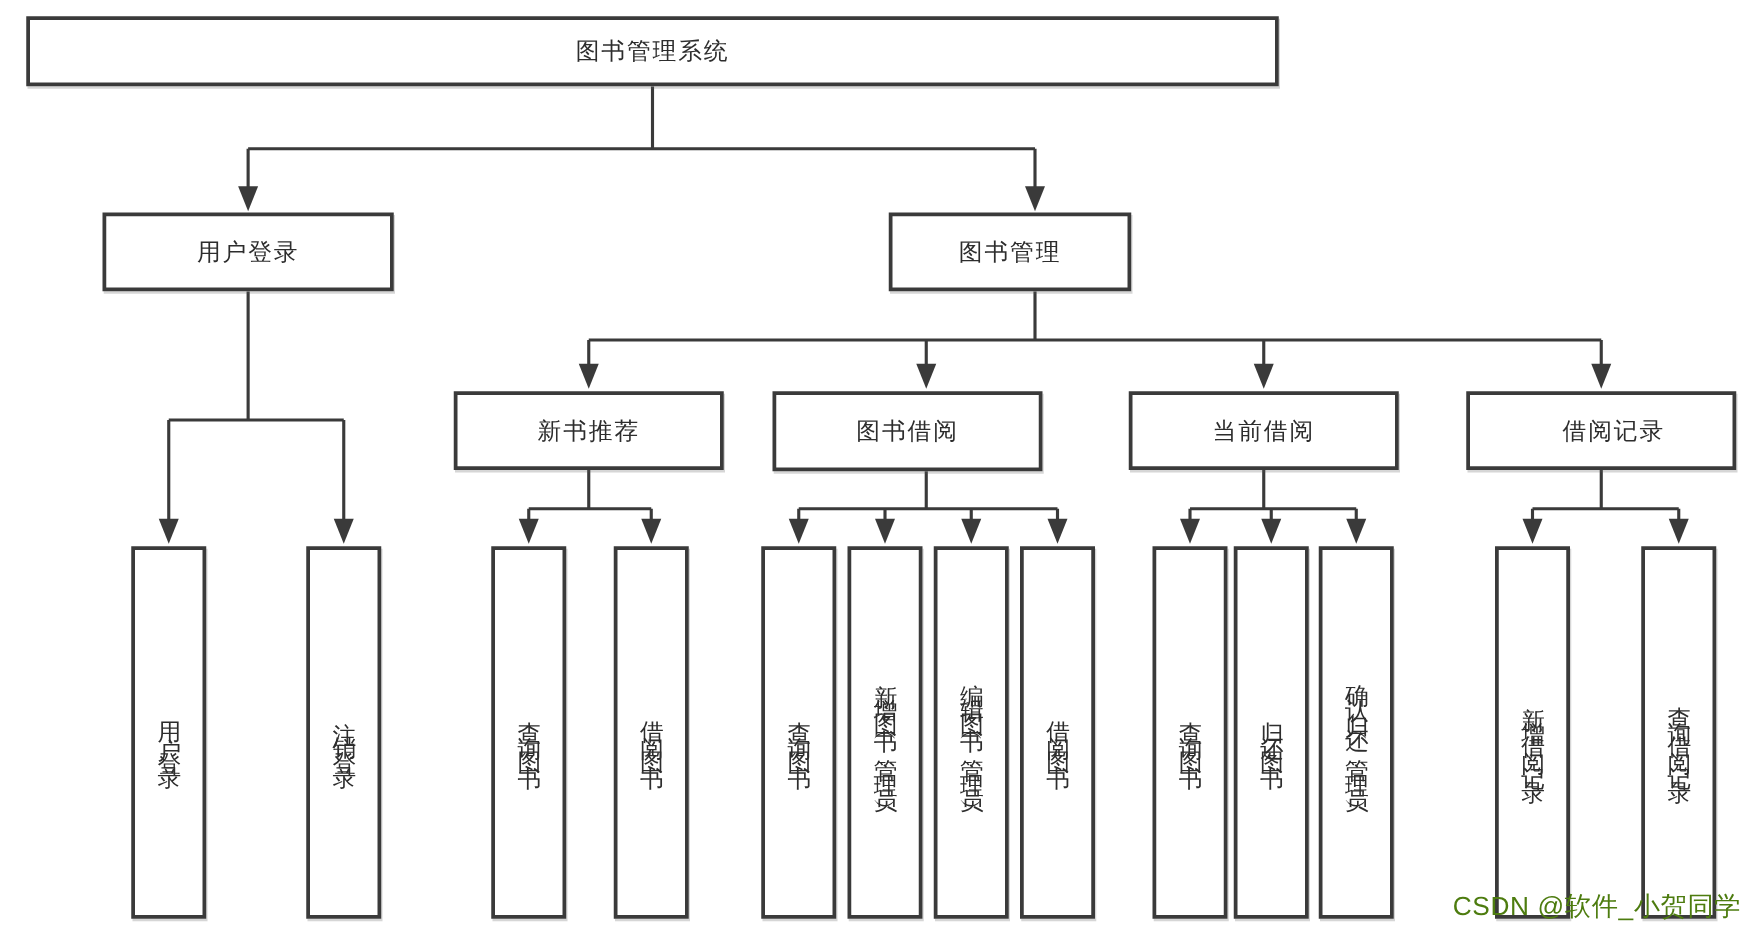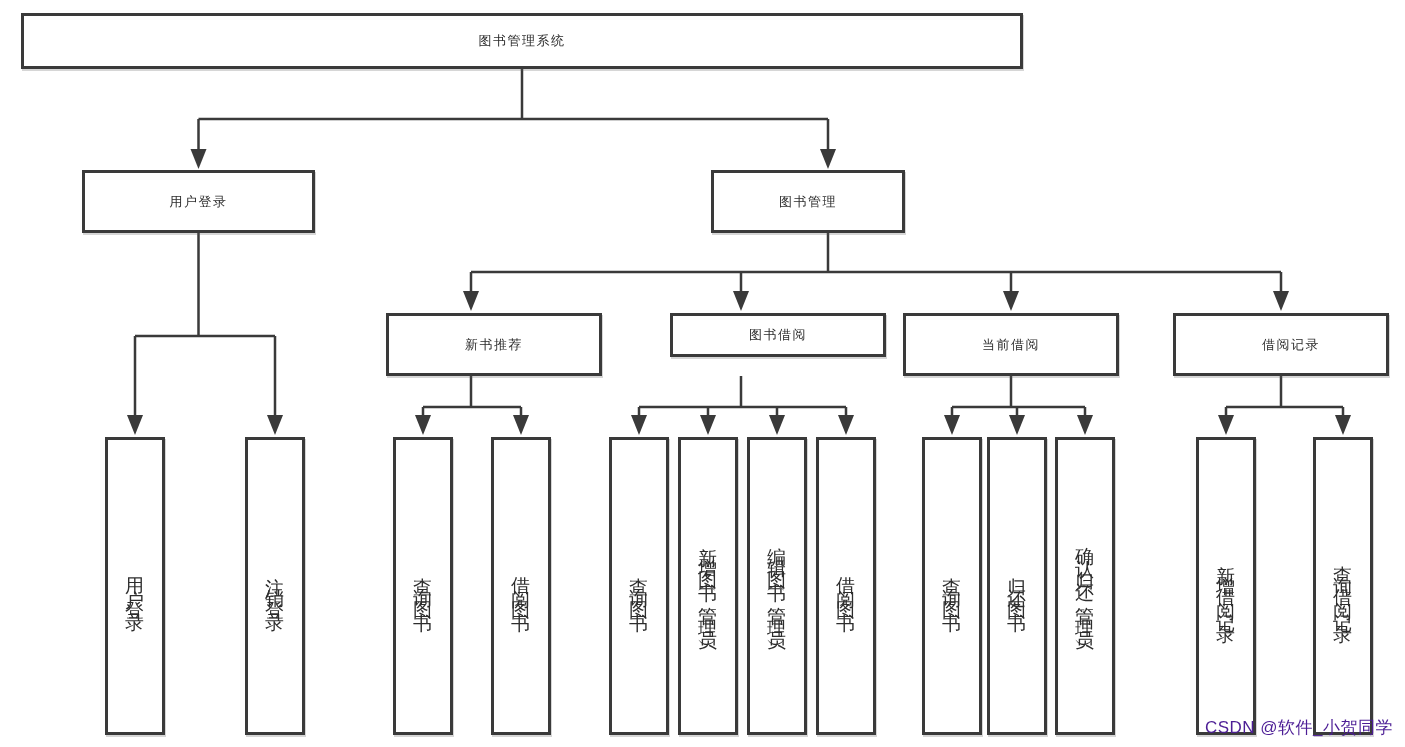--- a/index.html
+++ b/index.html
@@ -20,57 +20,57 @@
     position: absolute;
     box-sizing: border-box;
     background: #ffffff;
     border: 3px solid #3a3a3a;
     box-shadow: 1px 2px 0 rgba(90,90,90,0.25);
     display: flex;
     align-items: center;
     justify-content: center;
     color: #2d2d2d;
   }
-  .box.h { font-size: 13px; letter-spacing: 1.5px; white-space: nowrap; }
+  .box.h { font-size: 19px; letter-spacing: 1.5px; white-space: nowrap; }
   .box.v {
     writing-mode: vertical-rl;
     text-orientation: mixed;
     font-size: 19px;
     letter-spacing: 12px;
     line-height: 1.0;
   }
   
   #n-root          { left: 21px;   top: 13px;  width: 1002px; height: 56px; }
   #n-user-login    { left: 82px;   top: 170px; width: 233px;  height: 63px; }
   #n-book-mgmt     { left: 711px;  top: 170px; width: 194px;  height: 63px; }
-  #n-new-book-rec  { left: 363px;  top: 313px; width: 216px;  height: 63px; margin-left: 23px; }
-  #n-book-borrow   { left: 670px;  top: 313px; width: 216px;  height: 44px; }
+  #n-new-book-rec  { left: 363px;  top: 313px; width: 216px;  height: 63px; }
+  #n-book-borrow   { left: 618px;  top: 313px; width: 216px;  height: 64px; }
   #n-current-borrow{ left: 903px;  top: 313px; width: 216px;  height: 63px; align-items: center; }
   #n-borrow-record { left: 1173px; top: 313px; width: 216px;  height: 63px; padding-left: 20px; }
   .leaf { top: 437px; width: 60px; height: 298px; }
   #n-leaf-login      { left: 105px; }
   #n-leaf-logout     { left: 245px; }
   #n-leaf-nbr-query  { left: 393px; }
   #n-leaf-nbr-borrow { left: 491px; }
   #n-leaf-bb-query   { left: 609px; }
   #n-leaf-bb-add     { left: 678px; }
   #n-leaf-bb-edit    { left: 747px; }
   #n-leaf-bb-borrow  { left: 816px; }
   #n-leaf-cb-query   { left: 922px; }
   #n-leaf-cb-return  { left: 987px; }
   #n-leaf-cb-confirm { left: 1055px; }
   #n-leaf-br-add     { left: 1196px; }
   #n-leaf-br-query   { left: 1313px; }
   .watermark {
     position: absolute;
     right: 12px;
     bottom: 8px;
-    font-size: 17px;
+    font-size: 21px;
     letter-spacing: 0.5px;
-    color: #4c1d95;
+    color: #4d7c0f;
     white-space: nowrap;
     margin-top: 37px;
   }
 </style>
 </head>
 <body>
 
 <div class="canvas">
 
   <svg class="connectors" viewBox="0 0 1405 747" xmlns="http://www.w3.org/2000/svg">

